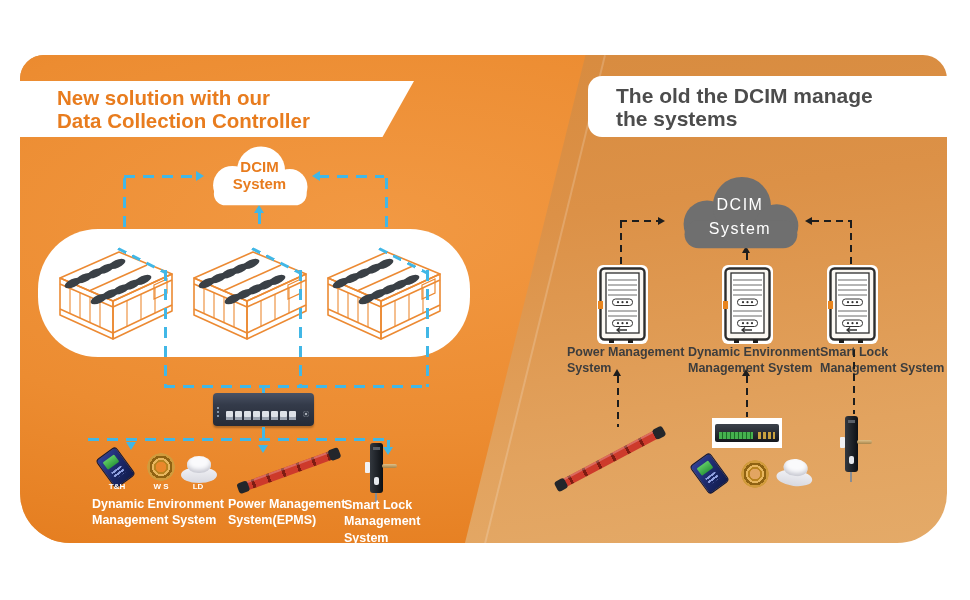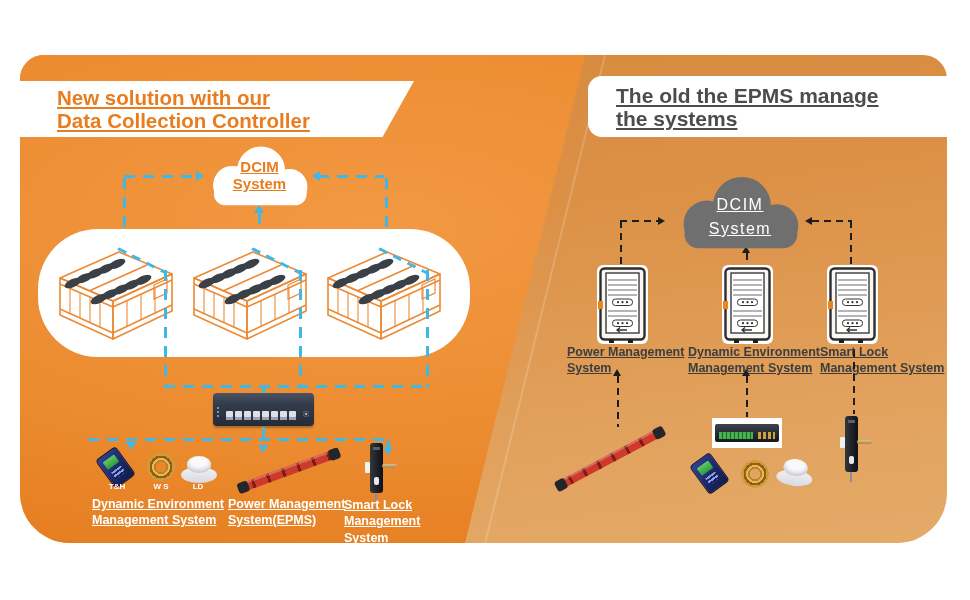--- a/index.html
+++ b/index.html
@@ -1,18 +1,18 @@
 <!DOCTYPE html>
 <html><head>
 <meta charset="utf-8">
 <style>
   * { margin:0; padding:0; box-sizing:border-box; }
   html,body { width:970px; height:600px; background:#ffffff; font-family:"Liberation Sans", sans-serif; overflow:hidden; }
   .abs { position:absolute; }
-  .pre { white-space:pre-line;text-decoration:underline; }
+  .pre { white-space:pre-line; }
 
   
   #stage { position:absolute; left:0; top:0; width:970px; height:600px; }
   .bg { left:20px; top:55px; width:927px; height:488px;
         border-radius:24px 24px 50px 50px; overflow:hidden;
         background:linear-gradient(172deg,#d6893c 0%,#dc9147 38%,#e2a35f 78%,#e4aa68 100%); }
   .bg-left { left:0; top:0; width:100%; height:100%;
         clip-path:polygon(0 0, 61% 0, 48% 100%, 0 100%);
         background:radial-gradient(ellipse 120% 95% at 38% 35%, #f29943 0%, #ec8c31 45%, #e57e20 75%, #df7419 100%); }
   .seam { left:584px; top:0; width:2px; height:505px; background:rgba(255,255,255,.18);
@@ -180,21 +180,21 @@
 
   <div class="abs bg">
     <div class="abs bg-left"></div>
     <div class="abs seam"></div>
   </div>
 
   <div class="abs banner-left"></div>
   <div class="abs title-left pre">New solution with our
 Data Collection Controller</div>
   <div class="abs banner-right"></div>
-  <div class="abs title-right pre">The old the EPMS manage
+  <div class="abs title-right pre">The old the DCIM manage
 the systems</div>
 
   <div class="abs dc-h" style="left:124px; top:175px; width:76px;"></div>
   <div class="abs arr ac-r" style="left:196px; top:171px;"></div>
   <div class="abs dc-h" style="left:318px; top:175px; width:66px;"></div>
   <div class="abs arr ac-l" style="left:312px; top:171px;"></div>
   <div class="abs dc-v" style="left:123px; top:178px; height:72px;"></div>
   <div class="abs dc-v" style="left:385px; top:178px; height:72px;"></div>
   <div class="abs arr ac-u" style="left:254px; top:205px;"></div>
   <div class="abs dc-v" style="left:258px; top:213px; height:38px;"></div>

